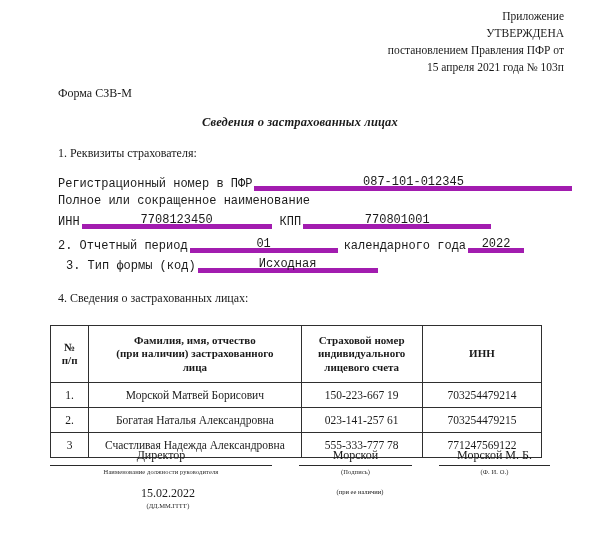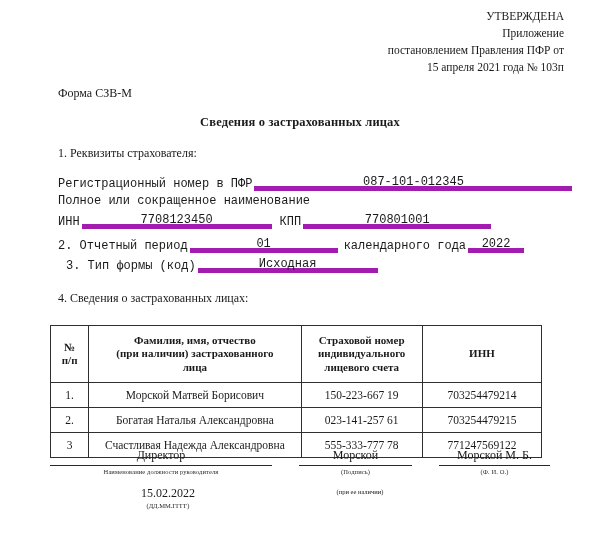--- a/index.html
+++ b/index.html
@@ -45,20 +45,21 @@
   
   .doc-title {
     position: absolute;
     top: 115px;
     left: 0;
     width: 600px;
     text-align: center;
     font-size: 12.5px;
     font-weight: bold;
     letter-spacing: 0.15px;
+    font-style: italic;
   }
 
   
   .section-1 {
     position: absolute;
     top: 146px;
     left: 58px;
     font-size: 12px;
   }
   .section-4 {
@@ -184,22 +185,22 @@
     line-height: 10px;
     padding-top: 1px;
   }
 </style>
 </head>
 <body>
 
 <div class="page">
 
   <div class="approval">
+    <div>Приложение</div>
     <div>УТВЕРЖДЕНА</div>
-    <div>Приложение</div>
     <div>постановлением Правления ПФР от</div>
     <div>15 апреля 2021 года № 103п</div>
   </div>
 
   <div class="form-code">Форма СЗВ-М</div>
 
   <div class="doc-title">Сведения о застрахованных лицах</div>
 
   <div class="section-1">1. Реквизиты страхователя:</div>
 

